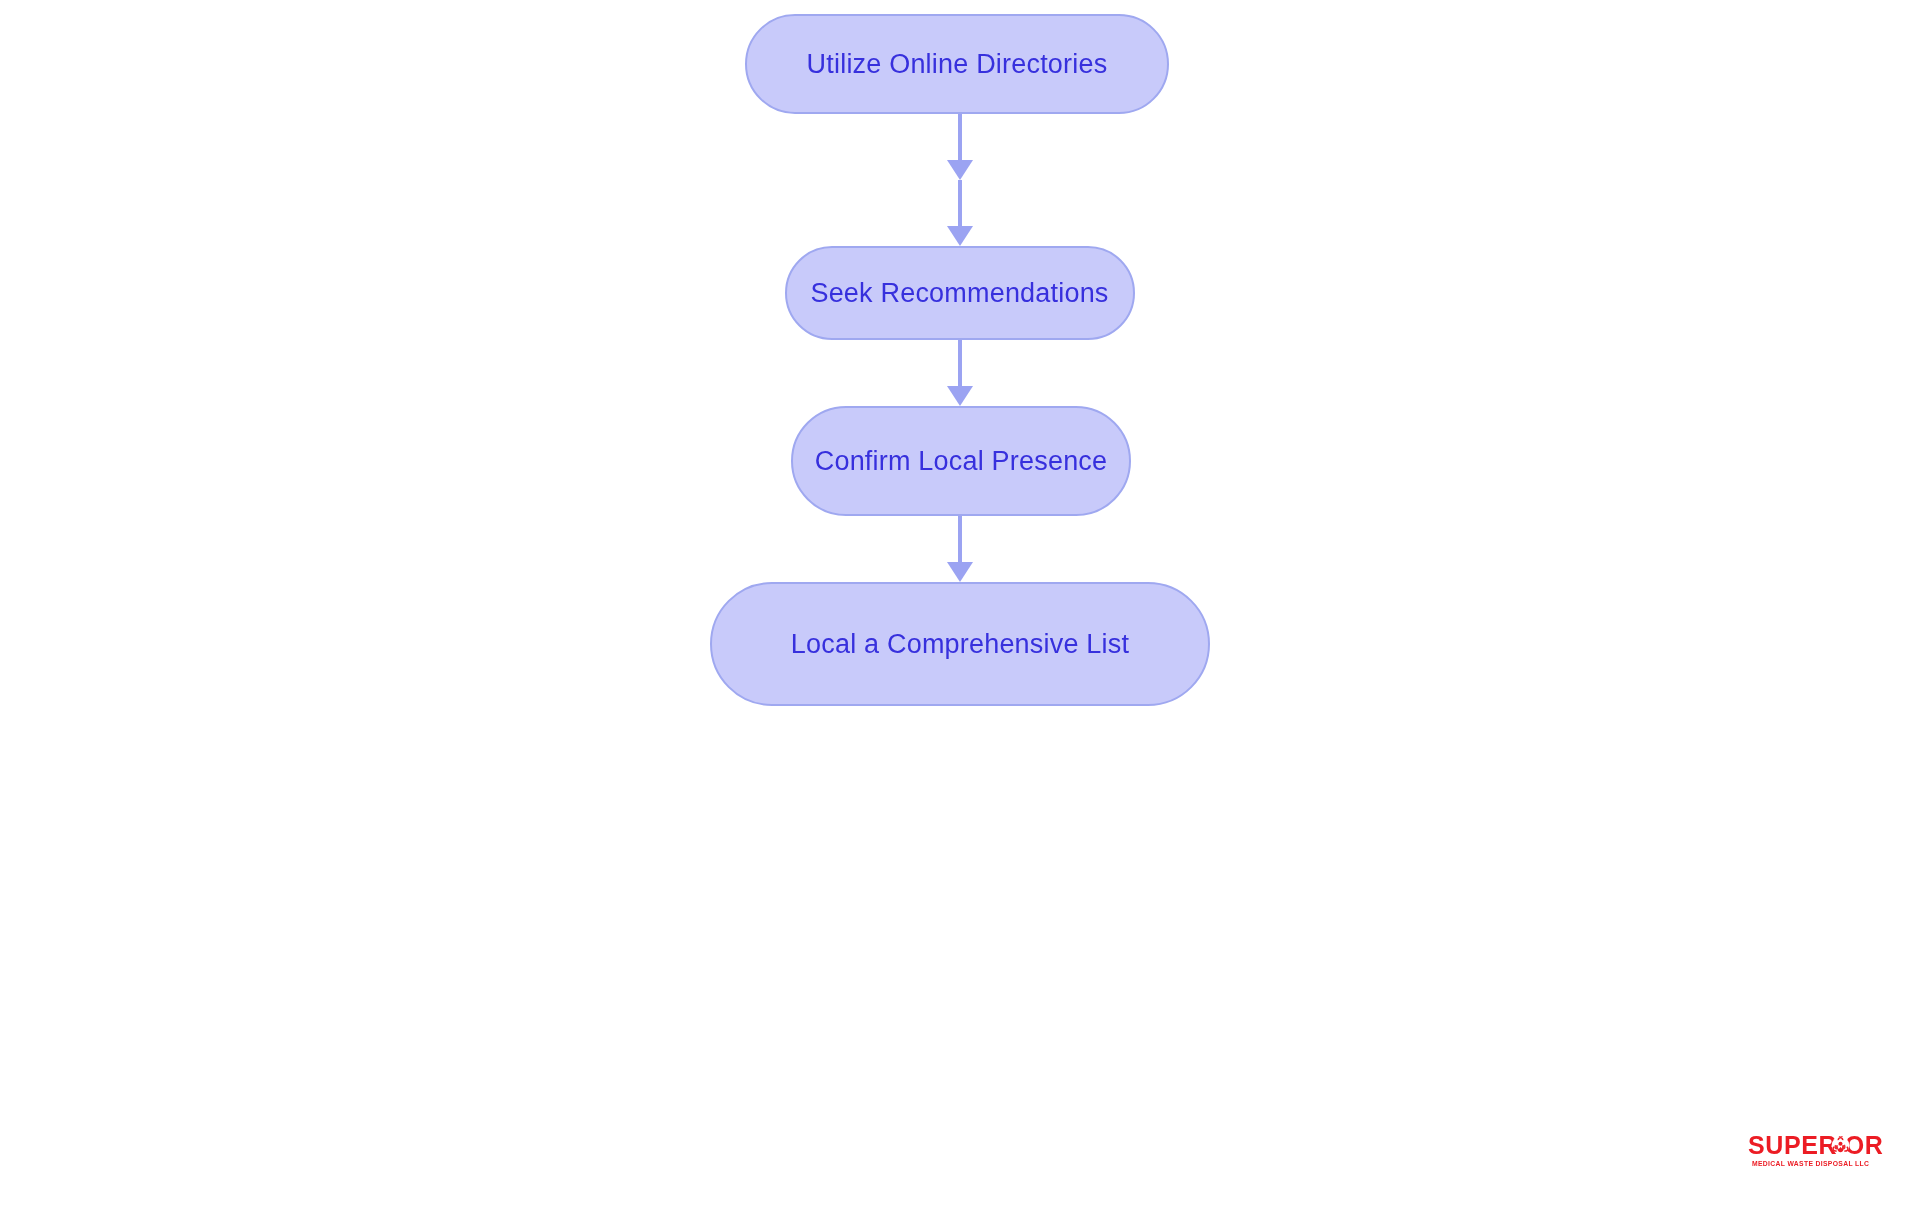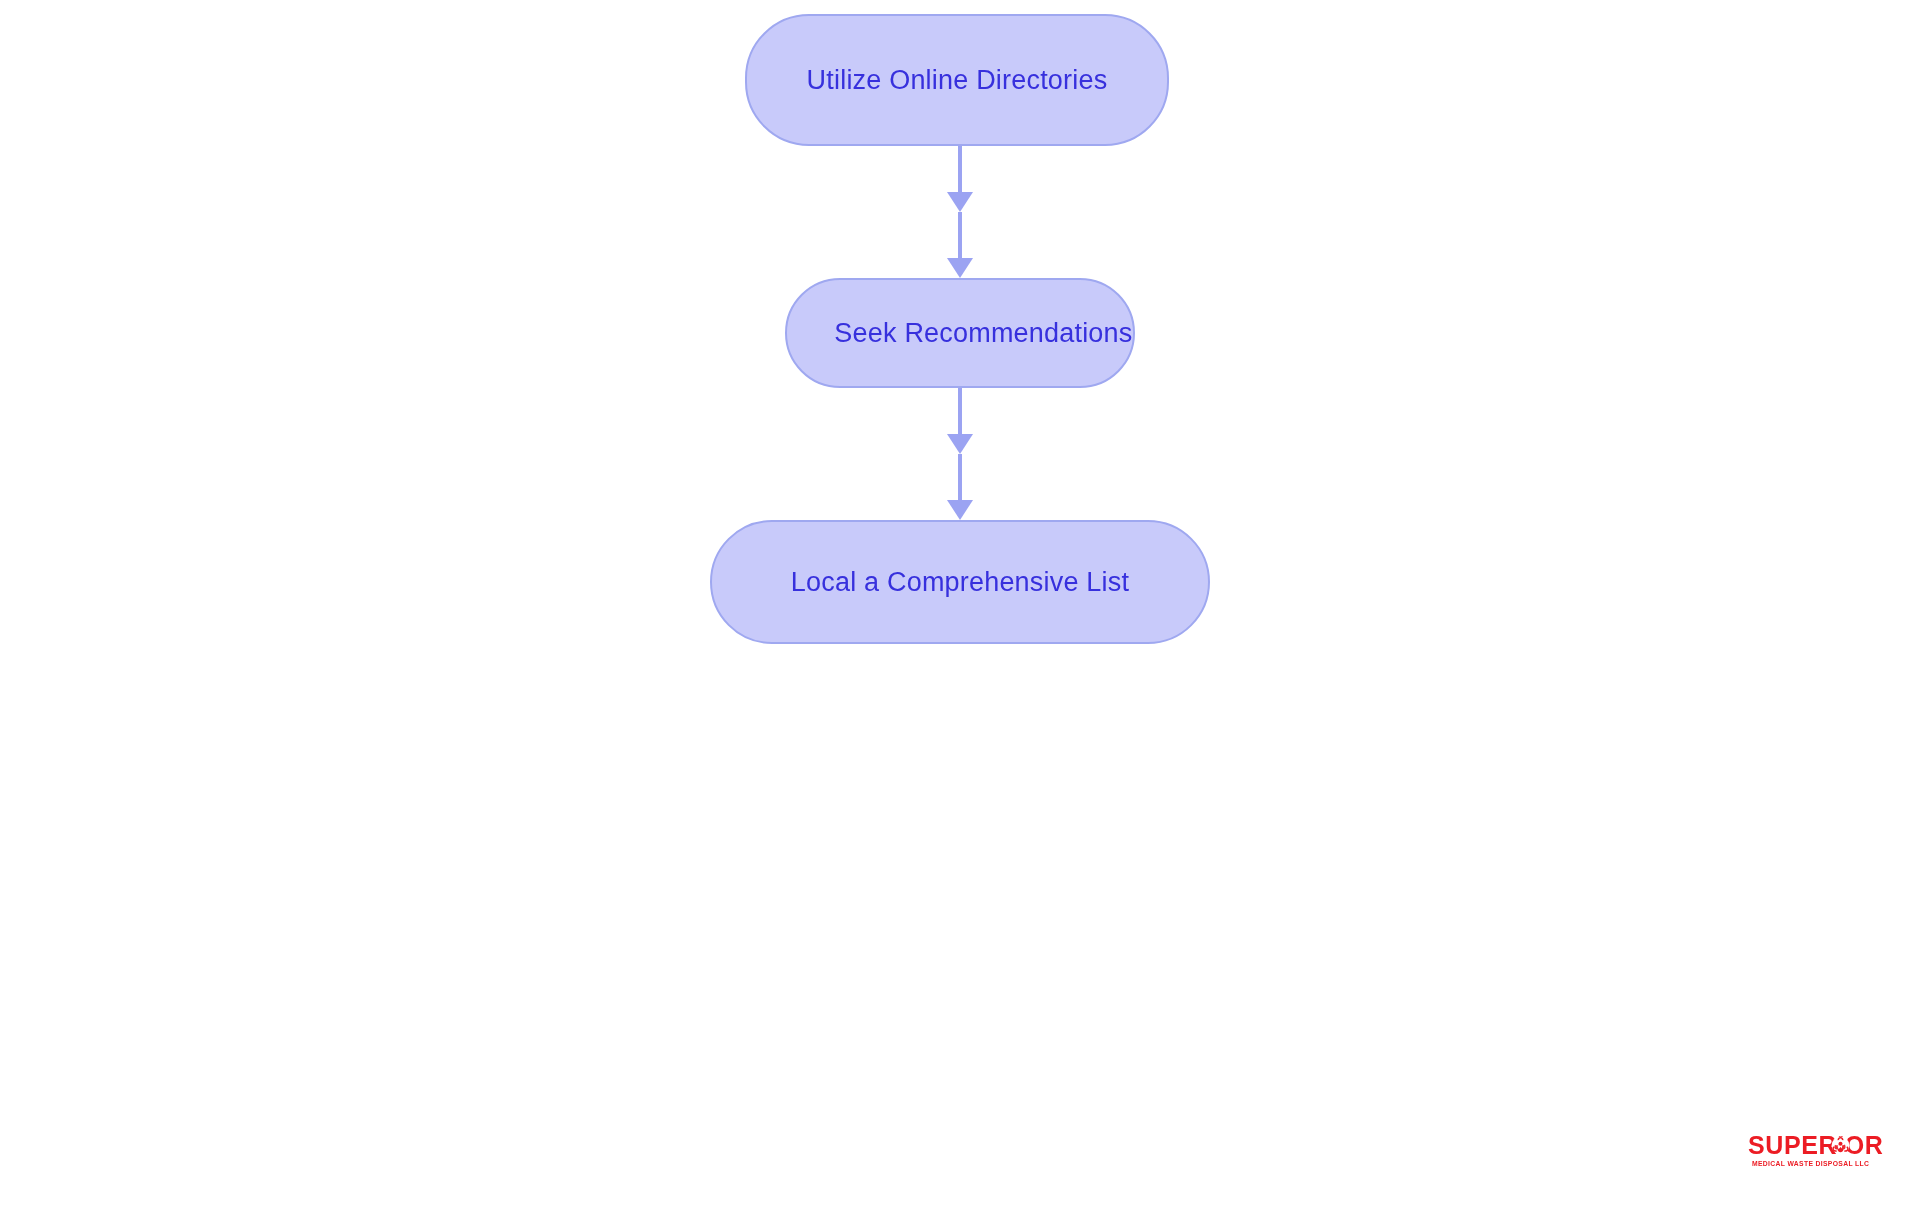--- a/index.html
+++ b/index.html
@@ -46,23 +46,23 @@
     line-height: 1;
   }
   .node-label {
     pointer-events: none;
   }
   .connector {
     display: block;
     flex: none;
   }
   
-  .n0 { width: 424px; height: 132px; margin-left: -6px; }
+  .n0 { width: 424px; height: 100px; margin-left: -6px; }
   .n1 { width: 556px; height: 118px; margin-left: -4px; }
-  .n2 { width: 350px; height: 110px; margin-left: -1px; justify-content: flex-end; }
+  .n2 { width: 350px; height: 94px; margin-left: -1px; }
   .n3 { width: 340px; height: 110px; margin-left: 2px; }
   .n4 { width: 500px; height: 124px; margin-left: 0px; }
 
   .gap0 { height: 66px; }
   .gap1 { height: 66px; }
   .gap2 { height: 66px; }
   .gap3 { height: 66px; }
 
   .spacer-top { height: 14px; }
 
@@ -134,20 +134,23 @@
 
     <div class="node n2">
       <span class="node-label">Seek Recommendations</span>
     </div>
 
     <svg class="connector gap2" width="40" height="66" viewBox="0 0 40 66">
       <line x1="20" y1="0" x2="20" y2="50" stroke="#9ba3f2" stroke-width="4"></line>
       <polygon points="7,46 33,46 20,66" fill="#9ba3f2"></polygon>
     </svg>
 
+    <div class="node n3">
+      <span class="node-label">Confirm Local Presence</span>
+    </div>
 
     <svg class="connector gap3" width="40" height="66" viewBox="0 0 40 66">
       <line x1="20" y1="0" x2="20" y2="50" stroke="#9ba3f2" stroke-width="4"></line>
       <polygon points="7,46 33,46 20,66" fill="#9ba3f2"></polygon>
     </svg>
 
     <div class="node n4">
       <span class="node-label">Local a Comprehensive List</span>
     </div>
 

